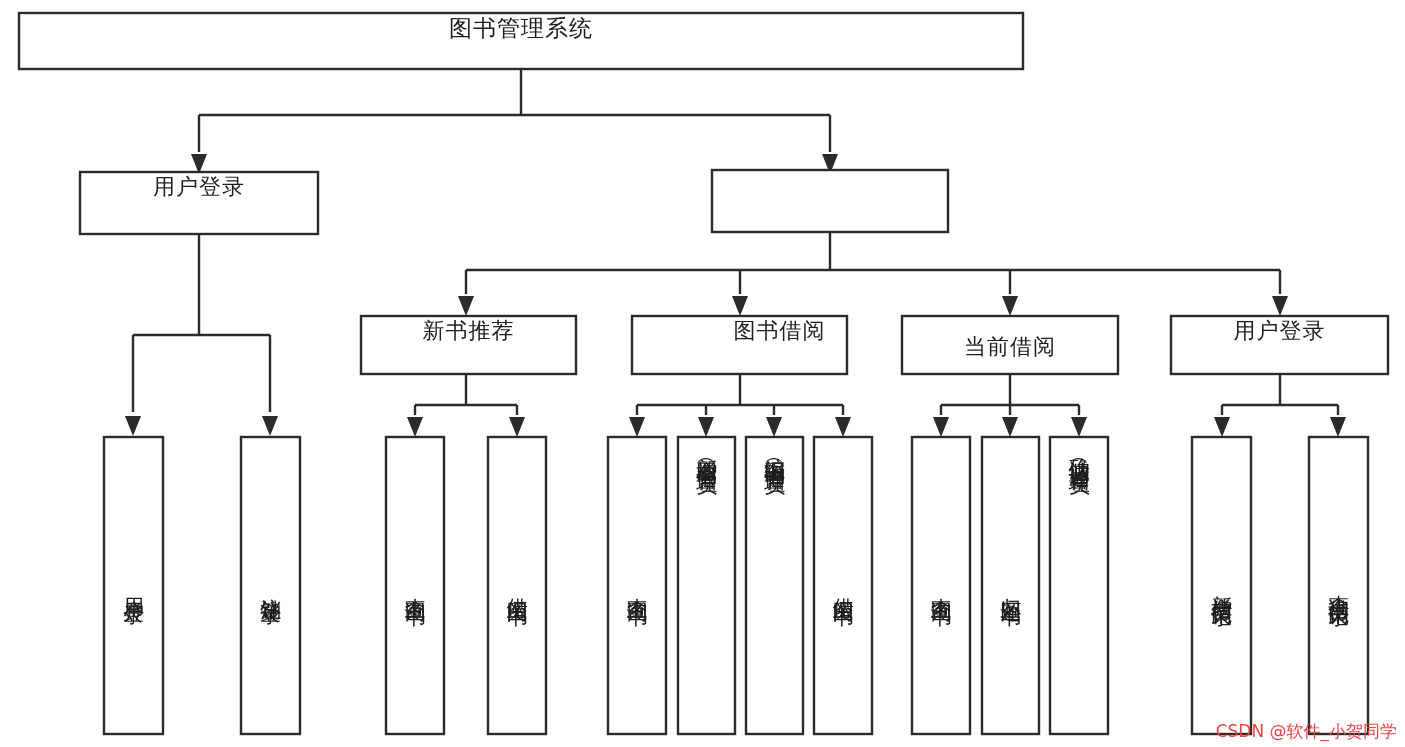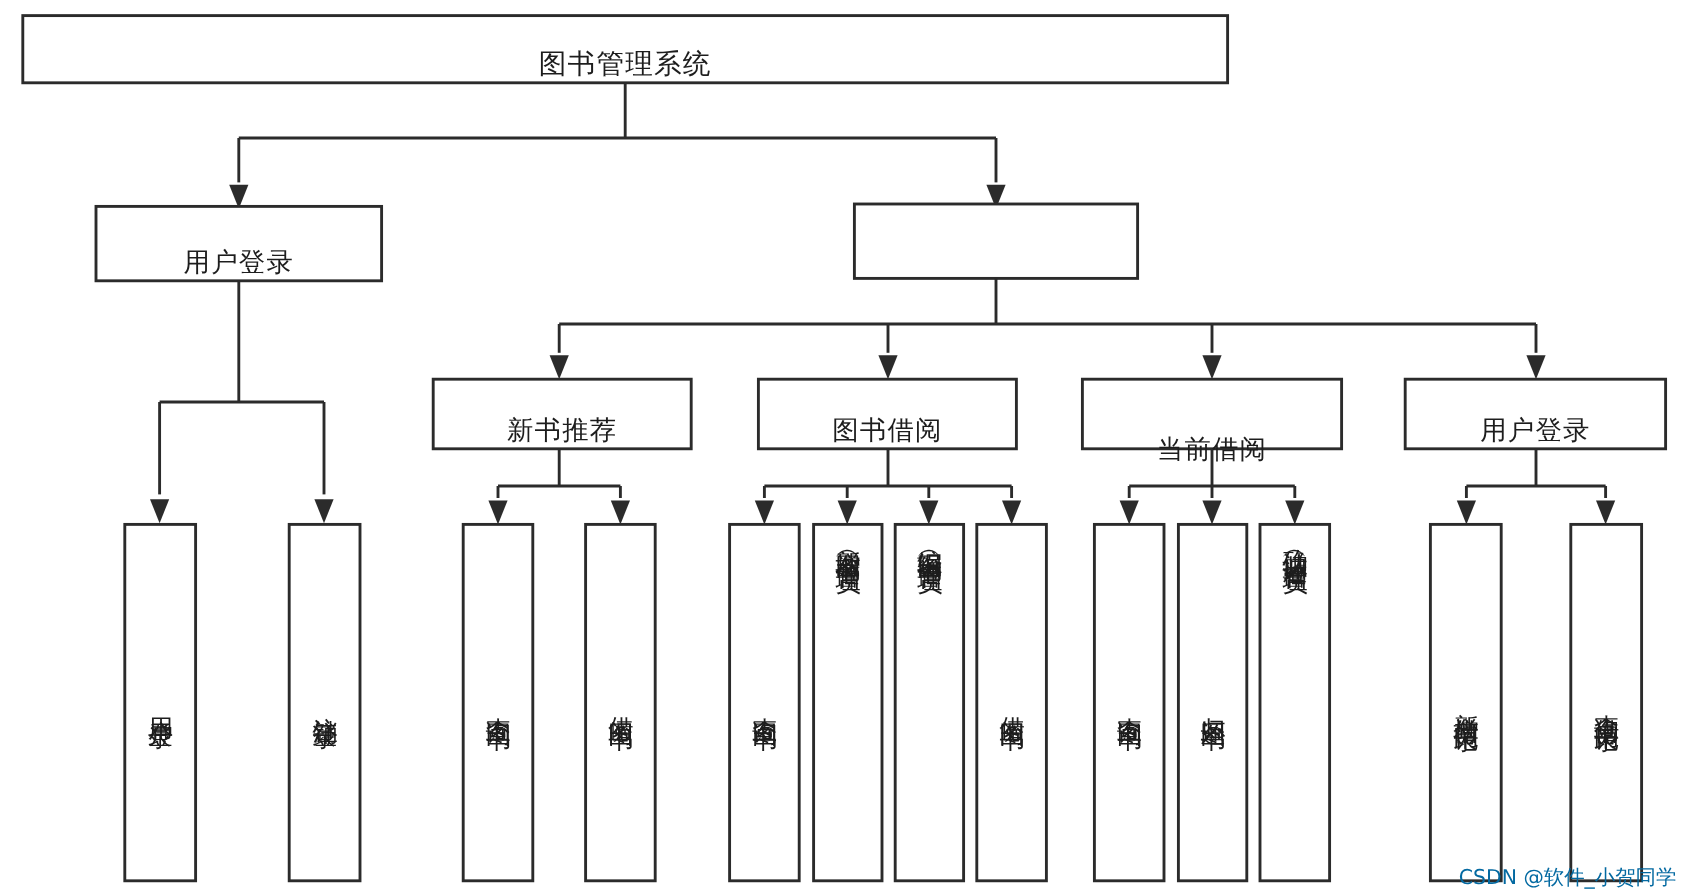--- a/index.html
+++ b/index.html
@@ -56,41 +56,41 @@
     font-family: "DejaVu Sans", "Liberation Sans", sans-serif;
     font-size: 21px;
     line-height: 1.08;
     color: #1d1d1d;
     letter-spacing: 2.5px;
     white-space: nowrap;
   }
   .hlabel-wrap {
     position: absolute;
     display: flex;
-    align-items: flex-end;
+    align-items: flex-start;
     justify-content: center;
     pointer-events: none;
   }
   .hlabel-text {
     font-family: "DejaVu Sans", "Liberation Sans", sans-serif;
     font-size: 22px;
     color: #1d1d1d;
     letter-spacing: 1px;
     white-space: nowrap;
   }
   .root-label-text {
     font-size: 23px;
   }
   #watermark {
     position: absolute;
     right: 8px;
     bottom: 4px;
     font-family: "DejaVu Sans", "Liberation Sans", sans-serif;
     font-size: 17px;
-    color: #0369a1;
+    color: #ef4444;
     white-space: nowrap;
     pointer-events: none;
   }
 </style>
 </head>
 <body>
 
 <div id="diagram-root">
 
   <svg class="diagram-canvas" viewBox="0 0 1405 747" xmlns="http://www.w3.org/2000/svg">
@@ -198,21 +198,21 @@
 
   <div class="hlabel-wrap" style="left:80px; top:172px; width:238px; height:62px;">
     <span class="hlabel-text">用户登录</span>
   </div>
 
 
   <div class="hlabel-wrap" style="left:361px; top:316px; width:215px; height:58px;border-radius:23px;">
     <span class="hlabel-text">新书推荐</span>
   </div>
 
-  <div class="hlabel-wrap" style="left:632px; top:316px; width:215px; height:58px;">
+  <div class="hlabel-wrap" style="left:632px; top:316px; width:215px; height:58px;padding-left:40px;">
     <span class="hlabel-text">图书借阅</span>
   </div>
 
   <div class="hlabel-wrap" style="left:902px; top:332px; width:216px; height:58px;">
     <span class="hlabel-text">当前借阅</span>
   </div>
 
   <div class="hlabel-wrap" style="left:1171px; top:316px; width:217px; height:58px;">
     <span class="hlabel-text">用户登录</span>
   </div>

